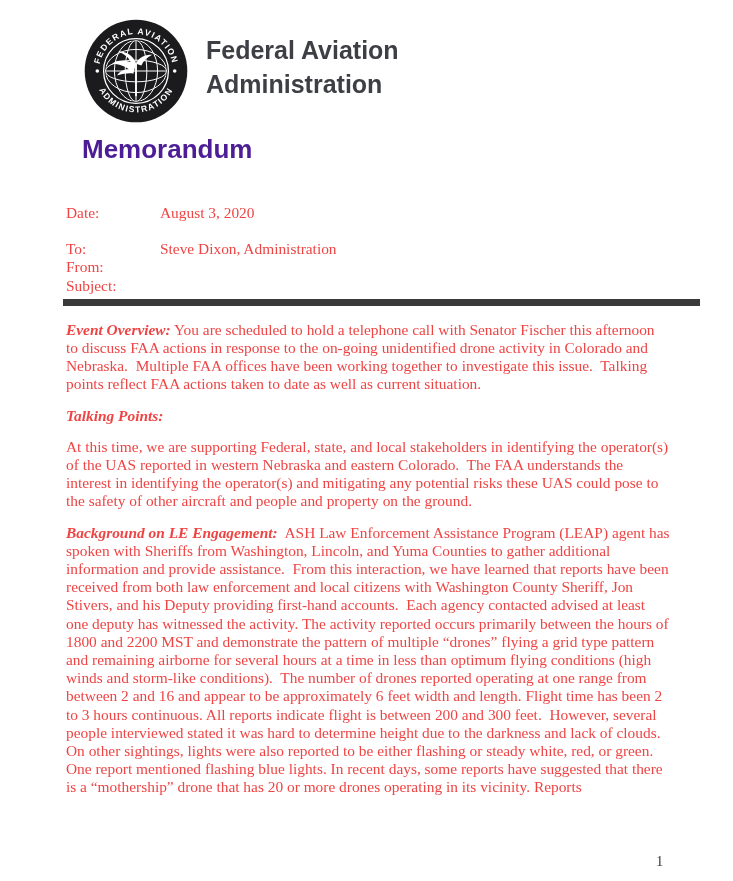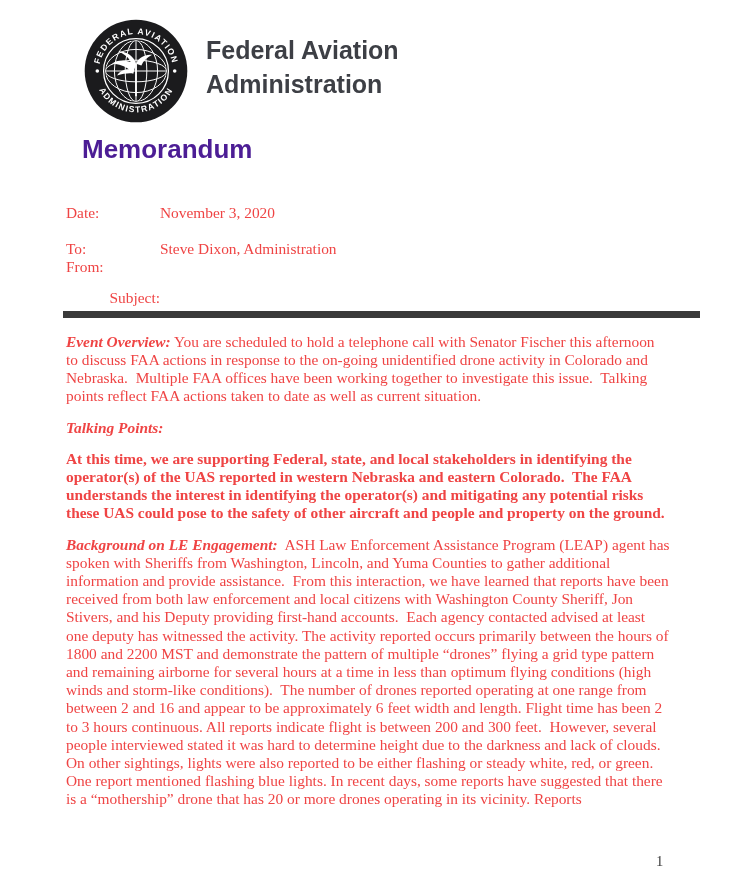--- a/index.html
+++ b/index.html
@@ -18,31 +18,31 @@
           font-weight:700;font-size:25px;line-height:34px;color:#3d3f45;}
 
   .memo-title{position:absolute;left:82px;top:134px;font-family:"Liberation Sans",sans-serif;
           font-weight:700;font-size:26px;color:#4c1d95;}
 
   
   .content{position:absolute;left:66px;top:204px;width:604px;color:#ef4444;
            font-size:15.4px;line-height:18.2px;}
   .meta-row{display:flex;}
   .meta-row.gap-below{margin-bottom:18px;}
-  .meta-row.gap-above{margin-top:12px;text-align:right;}
+  .meta-row.gap-above{}
   .meta-label{width:94px;flex:none;}
   .meta-value{width:508px;}
   .meta-value.hang{padding-left:15px;text-indent:-15px;}
 
   .rule{height:7px;background:#3a3a3a;width:637px;margin-left:-3px;margin-top:4px;}
 
   .para{margin:13px 0 0 0;white-space:pre-wrap;}
   .para.first{margin-top:15px;}
   .b{font-weight:bold;font-style:italic;}
-  .bold-para{font-weight:bold;}
+  .bold-para{font-weight:normal;}
 
   .page-number{position:absolute;left:656px;top:853px;font-size:14.5px;color:#3a3a3a;}
 </style>
 </head>
 <body>
 
 <div class="page">
 
   <div class="header">
     <div class="seal-wrap">
@@ -82,21 +82,21 @@
       <div>Administration</div>
     </div>
   </div>
 
   <div class="memo-title">Memorandum</div>
 
   <div class="content">
 
     <div class="meta-row gap-below">
       <span class="meta-label">Date:</span>
-      <span class="meta-value">November 3, 2020</span>
+      <span class="meta-value">August 3, 2020</span>
     </div>
 
     <div class="meta-row">
       <span class="meta-label">To:</span>
       <span class="meta-value">Steve Dixon, Administration</span>
     </div>
 
     <div class="meta-row">
       <span class="meta-label">From:</span>
     </div>

